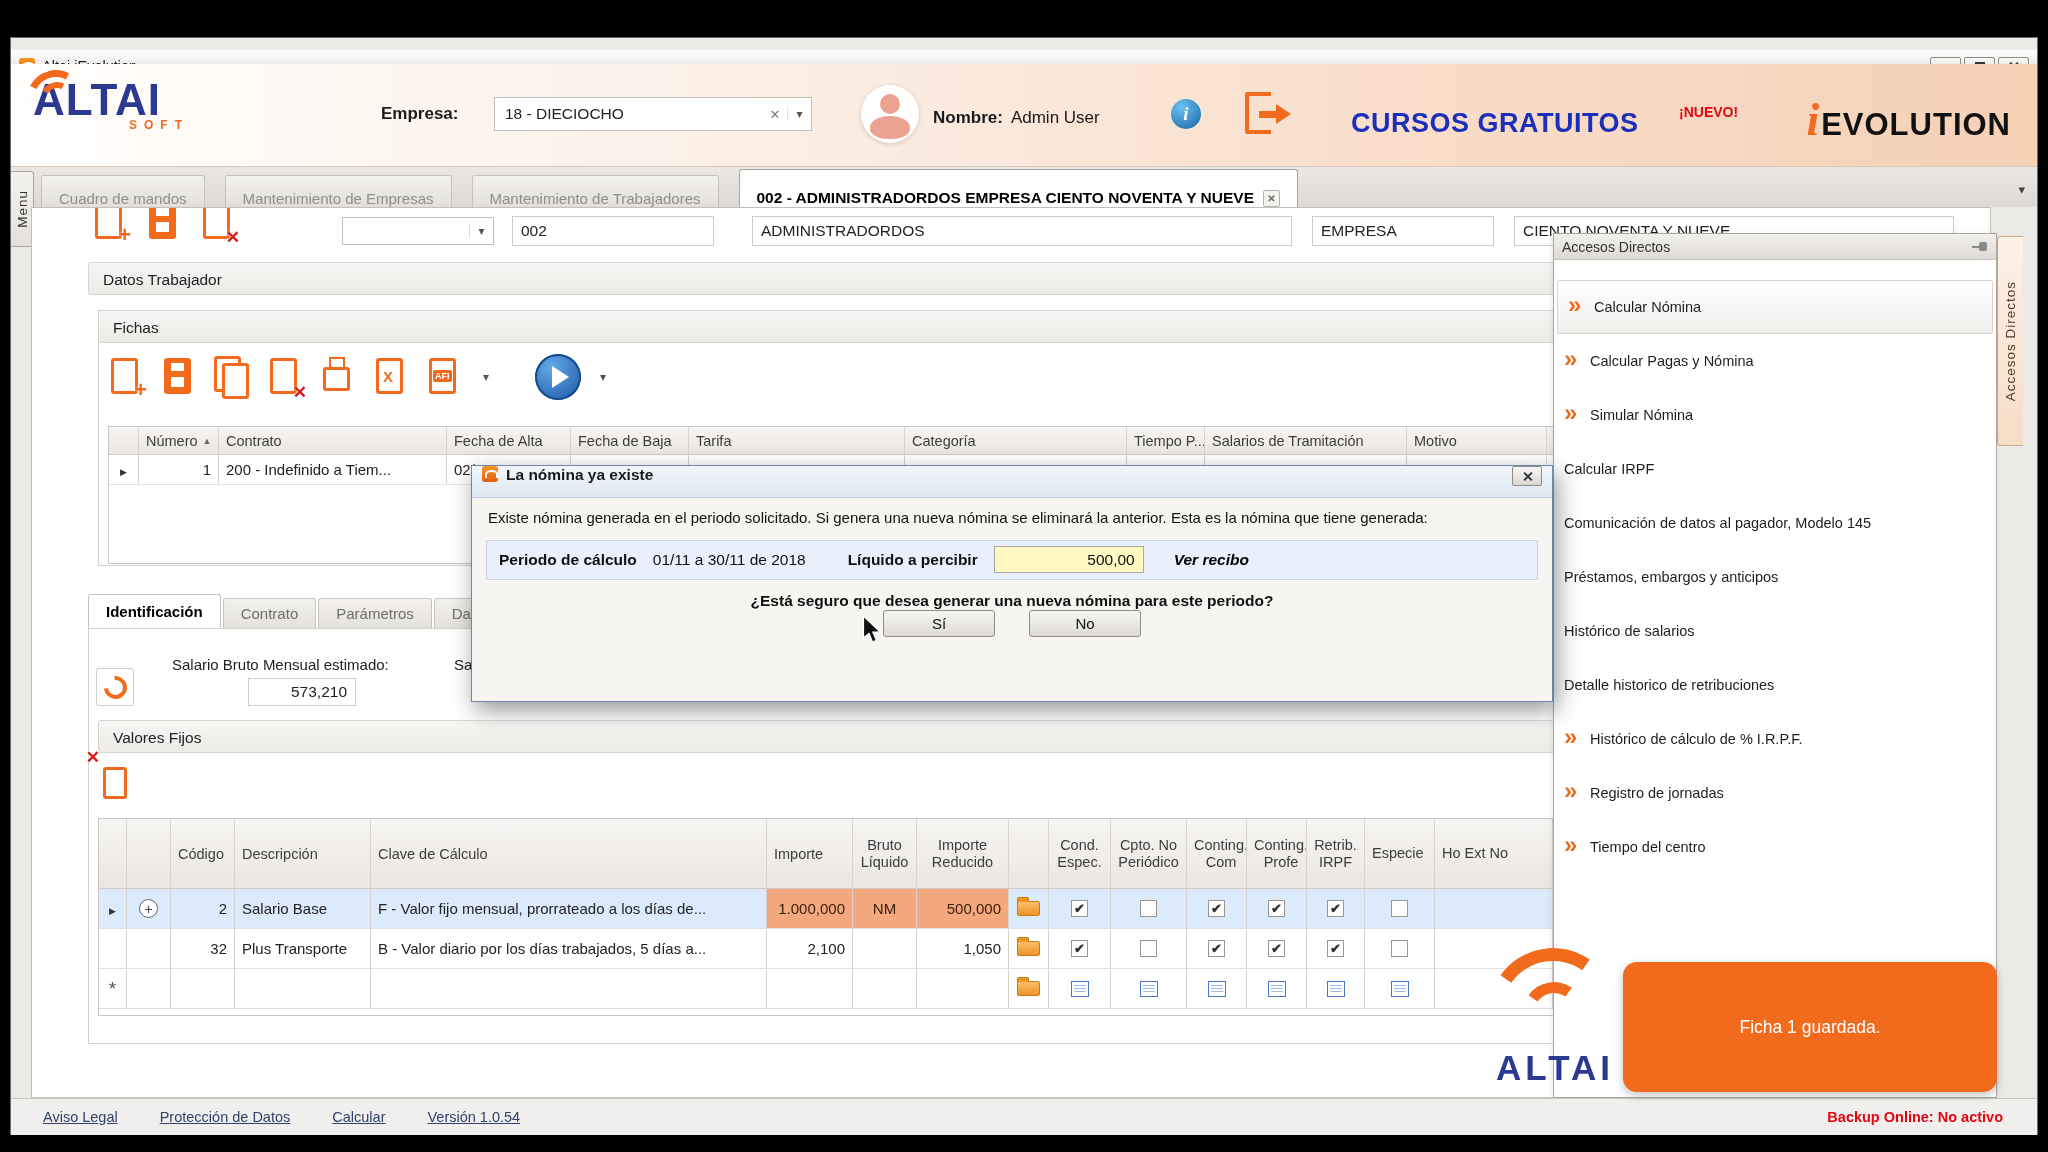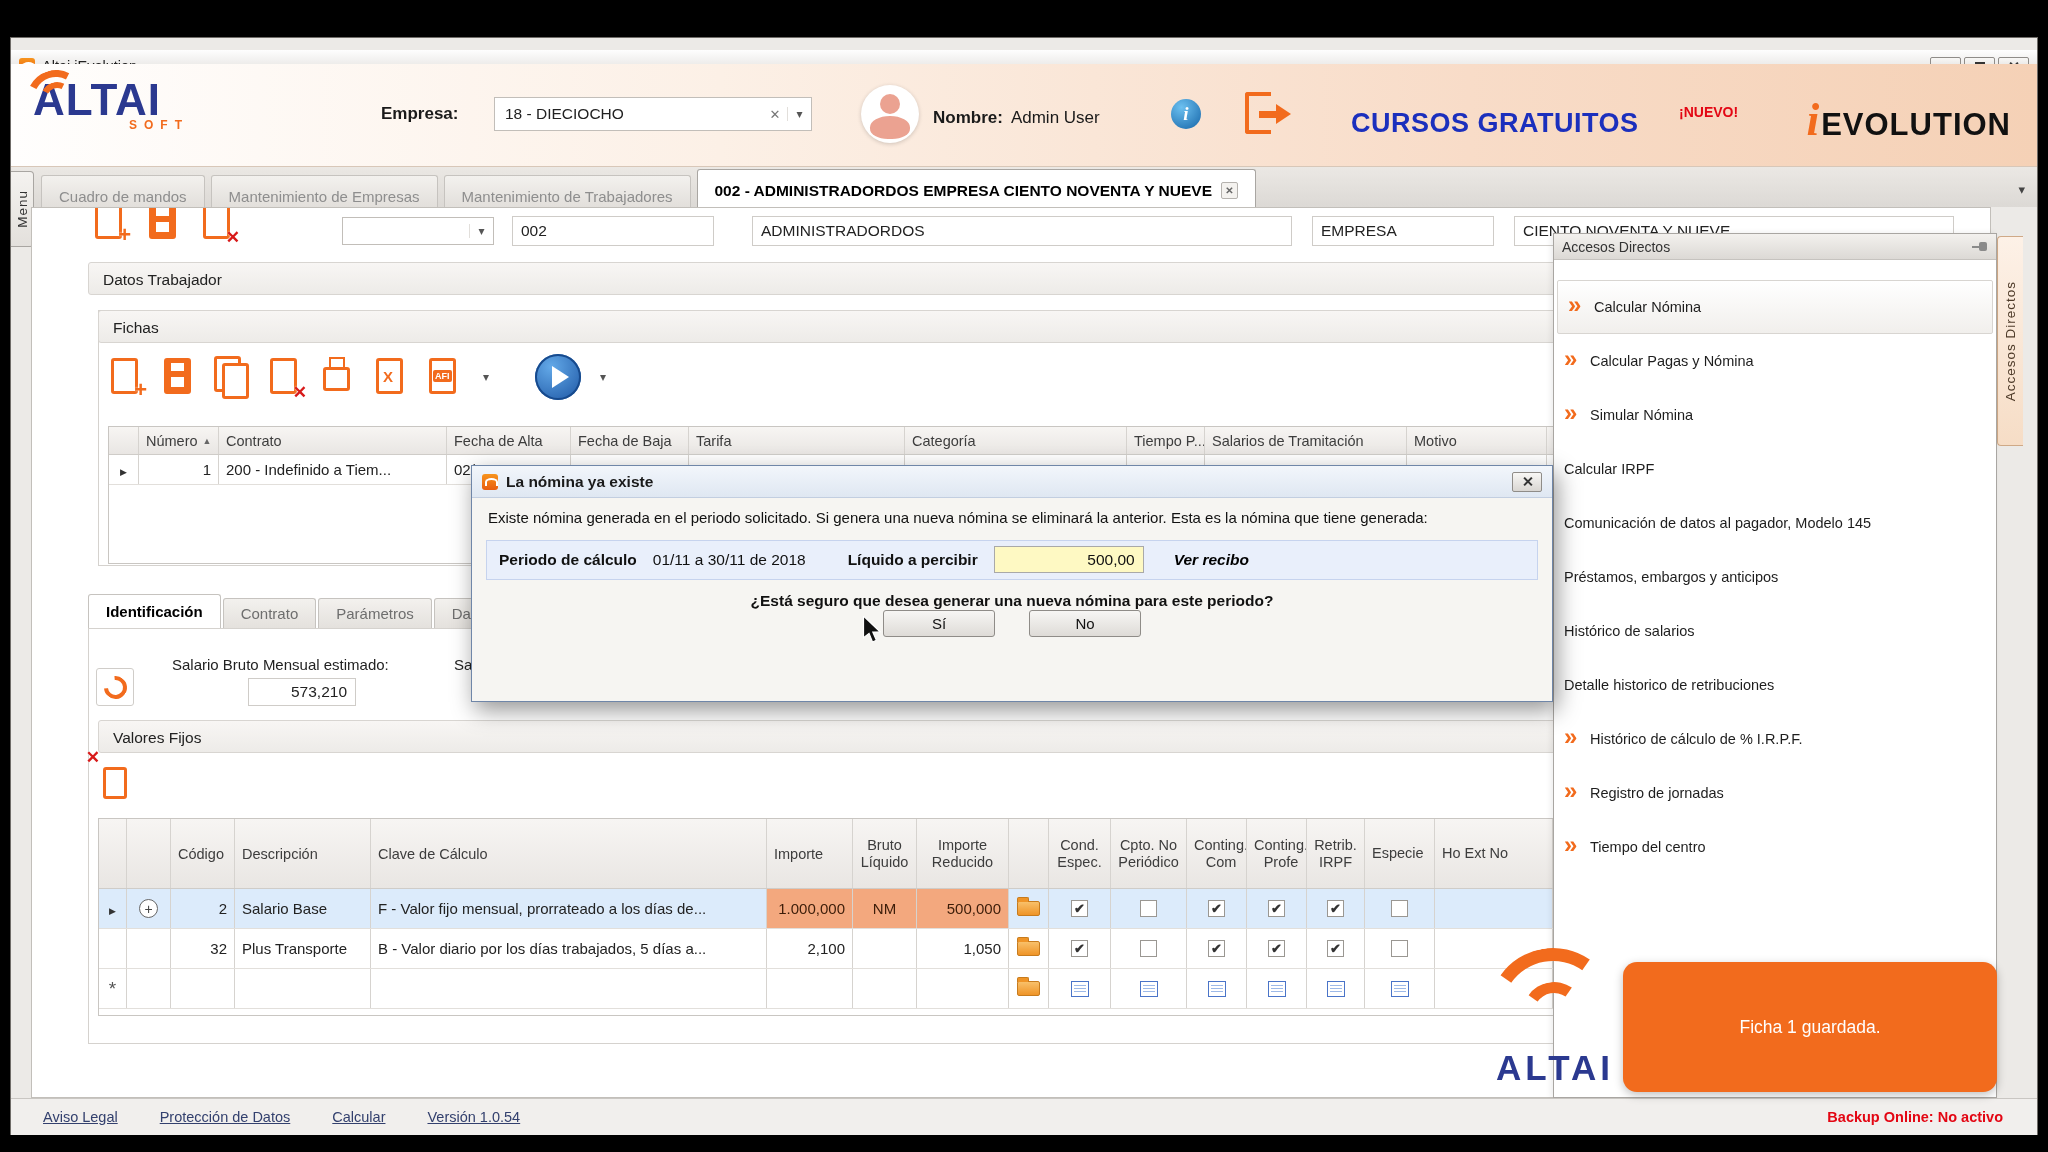--- a/index.html
+++ b/index.html
@@ -58,22 +58,22 @@
   .exit .arrhead{position:absolute;left:33px;top:14px;width:0;height:0;border-left:15px solid var(--accent);border-top:10px solid transparent;border-bottom:10px solid transparent}
   .cursos{position:absolute;left:1340px;top:44px;font-size:27px;font-weight:bold;color:var(--link-blue);letter-spacing:.5px}
   .nuevo{position:absolute;left:1668px;top:40px;font-size:14px;font-weight:bold;color:var(--alert-red)}
   .brand{position:absolute;right:26px;top:38px;display:flex;align-items:baseline}
   .brand .bi{font-family:"Liberation Serif",serif;font-style:italic;font-weight:bold;font-size:46px;color:var(--accent);margin-right:2px;line-height:.8}
   .brand .bt{font-size:31px;font-weight:bold;color:#111;letter-spacing:1px}
 
   
   .tabstrip{position:absolute;left:0;top:129px;right:0;height:40px;background:linear-gradient(#ebe8e4,#dcd9d5);
     display:flex;align-items:flex-end;padding-left:30px}
-  .tab{display:flex;align-items:flex-start;gap:9px;height:32px;padding:12px 17px;background:linear-gradient(#f3f1ee,#e2dfdb);
-    border:1px solid #c6c3bf;border-bottom:none;border-radius:3px 3px 0 0;font-size:15px;color:#8e8e8e;margin-right:6px;white-space:nowrap}
+  .tab{display:flex;align-items:flex-end;gap:9px;height:32px;padding:0 17px;background:linear-gradient(#f3f1ee,#e2dfdb);
+    border:1px solid #c6c3bf;border-bottom:none;border-radius:3px 3px 0 0;font-size:15px;color:#8e8e8e;margin-right:20px;white-space:nowrap}
   .tab.active{height:38px;background:#fff;color:#000;font-weight:bold;font-size:15.5px;border-color:#a9a6a2;z-index:2}
   .tab .x{width:17px;height:17px;border:1px solid #b5b2ae;border-radius:2px;display:flex;align-items:center;justify-content:center;color:#666;background:#f4f2ef}
   .tab .x::before{content:"✕";font-size:10px}
   .strip-chevron{position:absolute;right:12px;bottom:10px;color:#444;font-size:13px}
   .strip-chevron::before{content:"▾"}
 
   
   .vtab{position:absolute;display:flex;align-items:center;justify-content:center}
   .vtab .vtext{writing-mode:vertical-rl;transform:rotate(180deg);font-size:13.5px;color:#333;letter-spacing:1px}
   .menu-vtab{left:0;top:133px;width:23px;height:76px;background:linear-gradient(#f4f2ef,#e3e0dc);border:1px solid #a9a6a2;border-left:none;border-radius:0 4px 4px 0}
@@ -155,21 +155,21 @@
   .pin::after{content:"";position:absolute;left:0;top:6px;width:7px;height:2px;background:#8a8a8a}
   .acc-list{padding-top:20px}
   .acc-item{height:54px;display:flex;align-items:center;padding:0 10px;font-size:14.5px;color:#1e1e1e;white-space:nowrap;overflow:hidden}
   .acc-item .arr{display:none;color:var(--accent);font-weight:bold;font-size:24px;width:26px;line-height:1;margin-top:-4px}
   .acc-item .arr::before{content:"»"}
   .acc-item.has-arrow .arr{display:inline-block}
   .acc-item.selected{background:linear-gradient(#ffffff,#f1efec);border:1px solid #d8d5d1;border-radius:2px;margin:0 3px}
 
   
   .dialog{position:absolute;left:460px;top:427px;width:1082px;height:237px;background:#f6f5f2;border:1px solid #6f86a8;z-index:20;box-shadow:4px 8px 22px rgba(0,0,0,.42)}
-  .dlg-title{height:32px;background:linear-gradient(#f2f6fb,#dfe7f2);border-bottom:1px solid #c2cee0;display:flex;align-items:center;gap:8px;padding:0 10px;font-size:15.5px;font-weight:bold;color:#1a1a1a}
+  .dlg-title{height:32px;background:linear-gradient(#f2f6fb,#dfe7f2);border-bottom:1px solid #c2cee0;display:flex;gap:8px;padding:0 10px;font-size:15.5px;font-weight:bold;color:#1a1a1a}
   .dlg-close{margin-left:auto;width:30px;height:20px;background:linear-gradient(#f8f7f5,#d9d6d2);border:1px solid #8f8c88;border-radius:2px;display:flex;align-items:center;justify-content:center}
   .dlg-msg{padding:9px 16px 0 16px;font-size:15px;color:#111;line-height:1.45}
   .dlg-bar{margin:11px 14px 0 14px;height:40px;background:#e9effb;border:1px solid #c6d3ee;display:flex;align-items:center;gap:16px;padding:0 12px;font-size:15.5px;color:#111}
   .dlg-bar .b{font-weight:bold}
   .dlg-input{width:150px;height:27px;background:#fef9c3;border:1px solid #a9a9a9;display:flex;align-items:center;justify-content:flex-end;padding-right:8px;font-size:15.5px;color:#111}
   .dlg-link{font-weight:bold;font-style:italic;color:#000;margin-left:14px}
   .dlg-q{margin-top:12px;text-align:center;font-weight:bold;font-size:15.5px;color:#111}
   .dlg-btns{display:flex;justify-content:center;gap:34px}
   .btn{width:112px;height:27px;background:linear-gradient(#f7f6f4,#dedbd7);border:1px solid #8f8c88;border-radius:3px;display:flex;align-items:center;justify-content:center;font-size:15px;color:#111}
 

